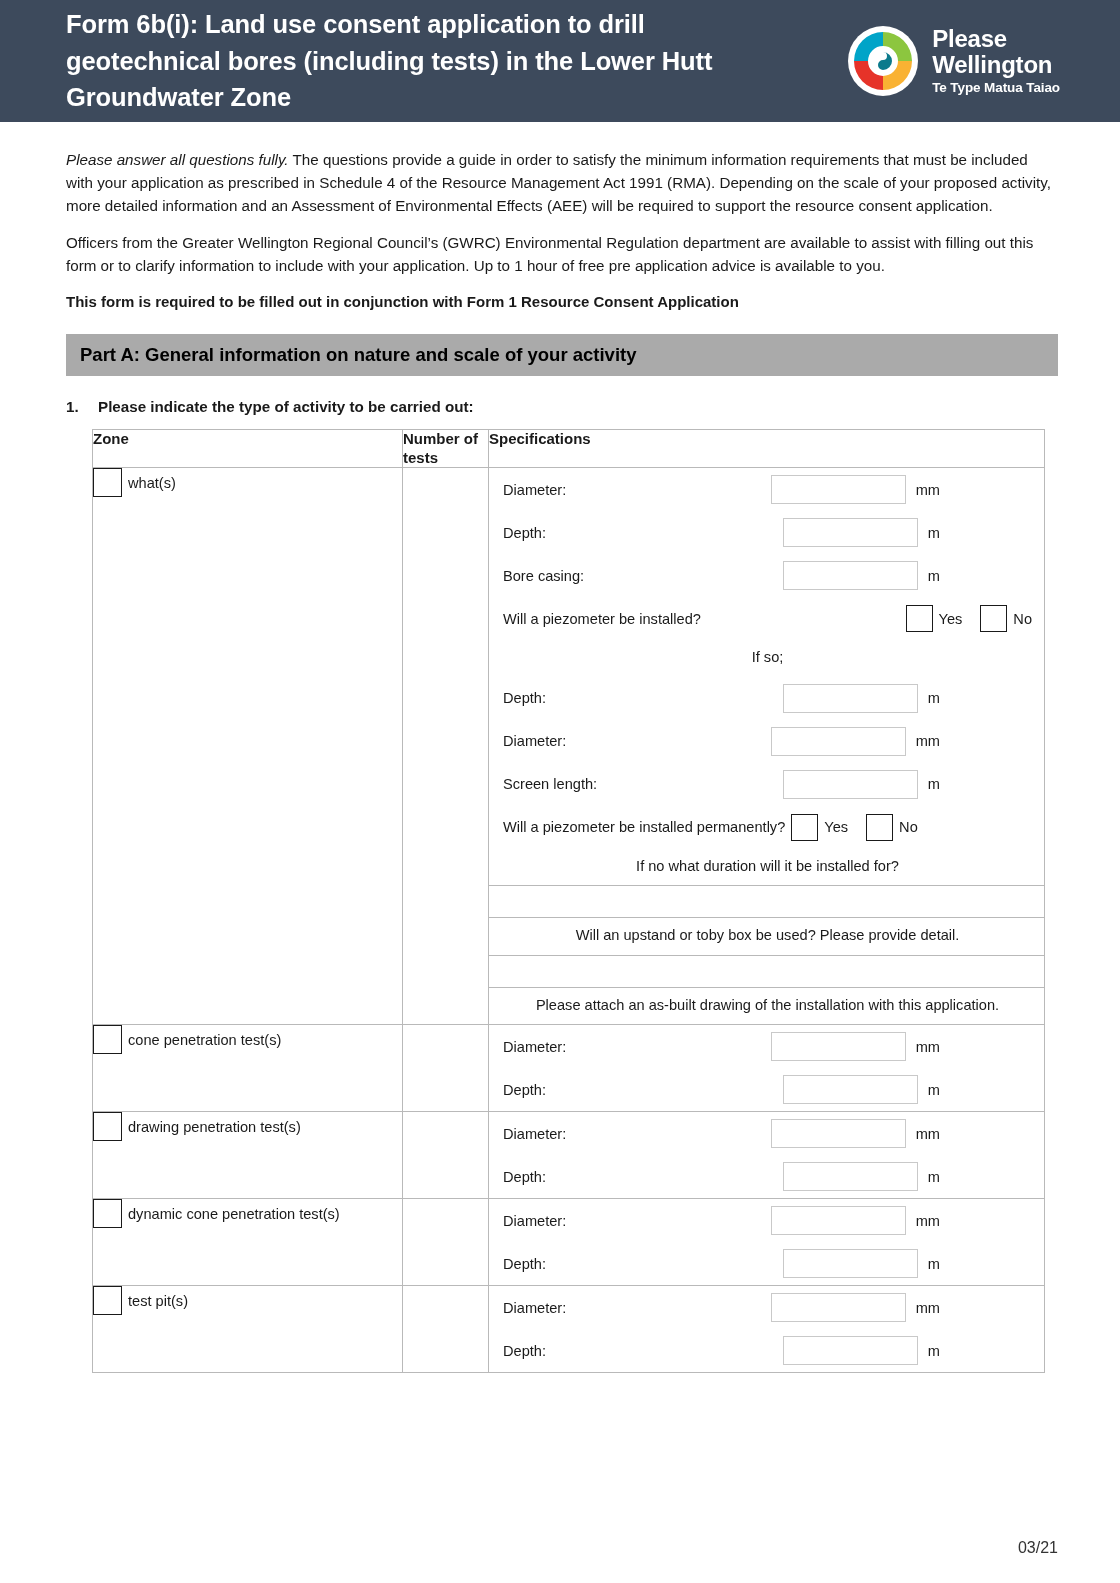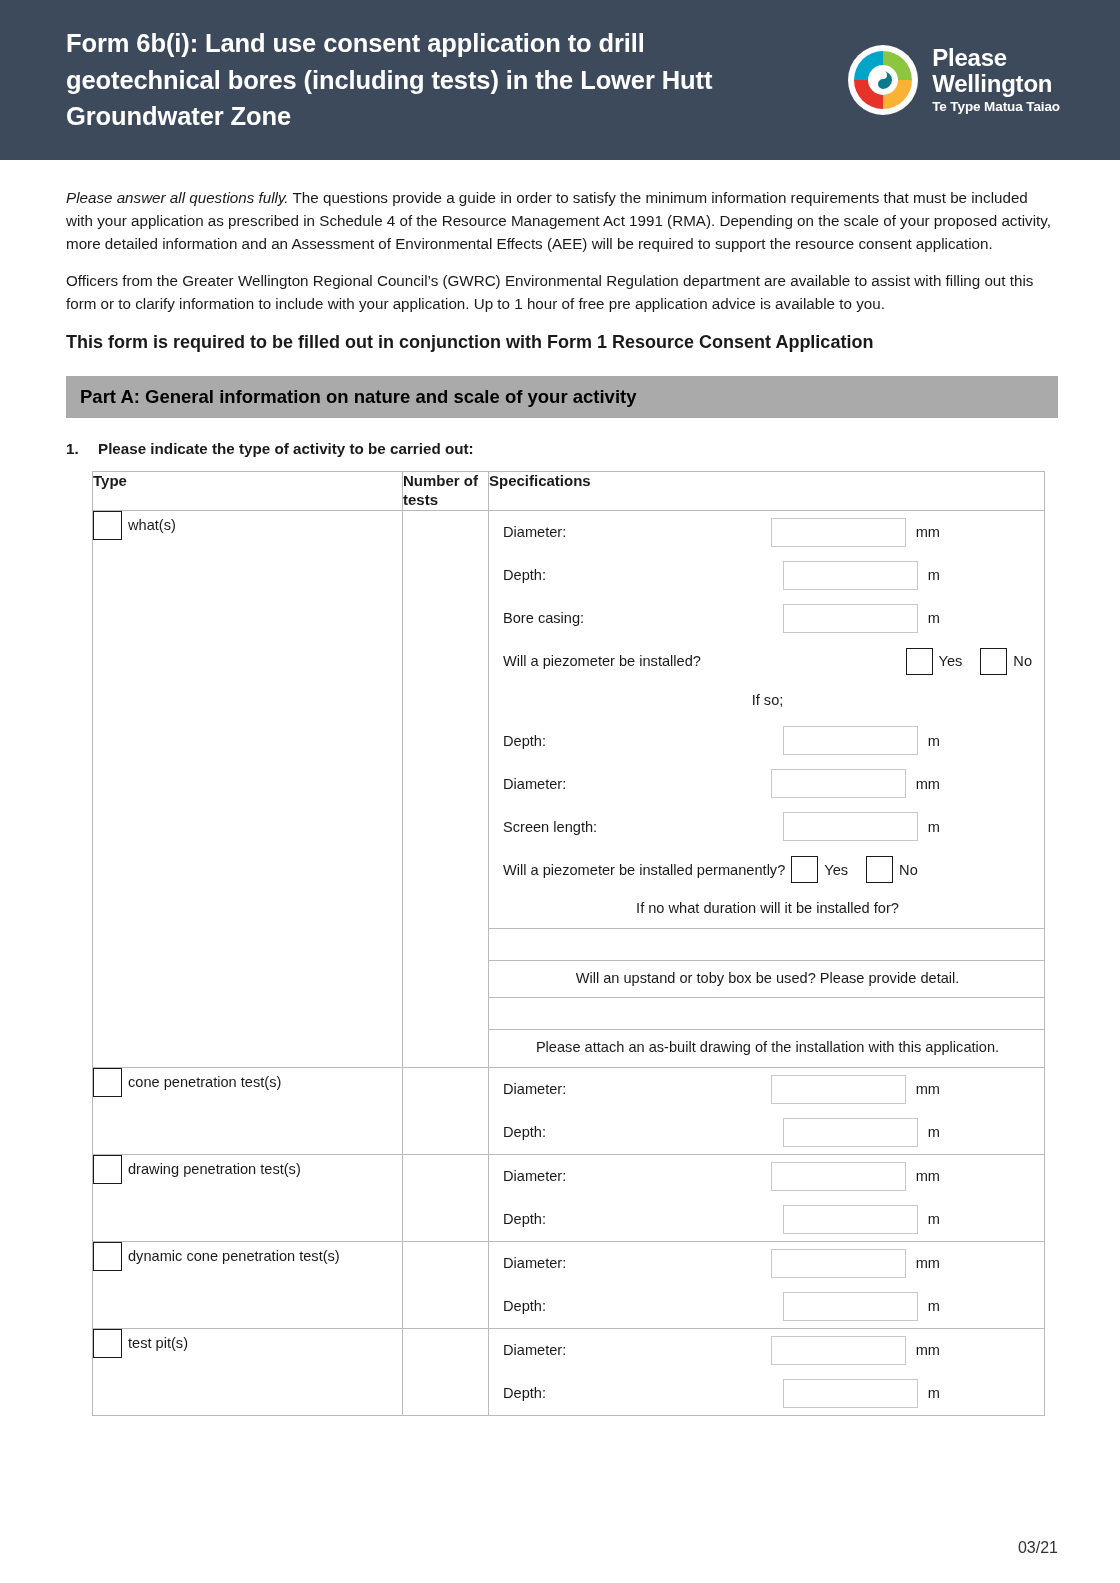--- a/index.html
+++ b/index.html
@@ -13,21 +13,21 @@
     font-family: "Liberation Sans", sans-serif;
     color: #1a1a1a;
     position: relative;
     overflow: hidden;
   }
 
   
   .header {
     background: #3d4a5c;
     color: #ffffff;
-    height: 160px;
+    height: 122px;
     display: flex;
     align-items: center;
     justify-content: space-between;
     padding: 0 60px 0 66px;
     box-sizing: border-box;
   }
   .header-title {
     font-size: 25.5px;
     font-weight: bold;
     line-height: 1.45;
@@ -74,21 +74,21 @@
     box-sizing: border-box;
   }
   p.intro {
     font-size: 15.2px;
     line-height: 1.52;
     margin: 0 0 14px 0;
     color: #1a1a1a;
   }
   p.intro em { font-style: italic; }
   p.bold-note {
-    font-size: 18px;
+    font-size: 15px;
     font-weight: bold;
     margin: 0 0 20px 0;
     line-height: 1.5;
   }
 
   .part-bar {
     background: #aaaaaa;
     color: #000000;
     font-size: 18.5px;
     font-weight: bold;
@@ -250,21 +250,21 @@
 
   <div class="table-wrap">
   <table class="form-table">
     <colgroup>
       <col style="width:310px">
       <col style="width:86px">
       <col style="width:556px">
     </colgroup>
     <thead>
       <tr>
-        <th class="th-cell">Type</th>
+        <th class="th-cell">Zone</th>
         <th class="th-cell">Number of tests</th>
         <th class="th-cell">Specifications</th>
       </tr>
     </thead>
     <tbody>
 
       <tr>
         <td class="chk-cell">
           <div class="chk-row">
             <span class="chkbox"></span>

